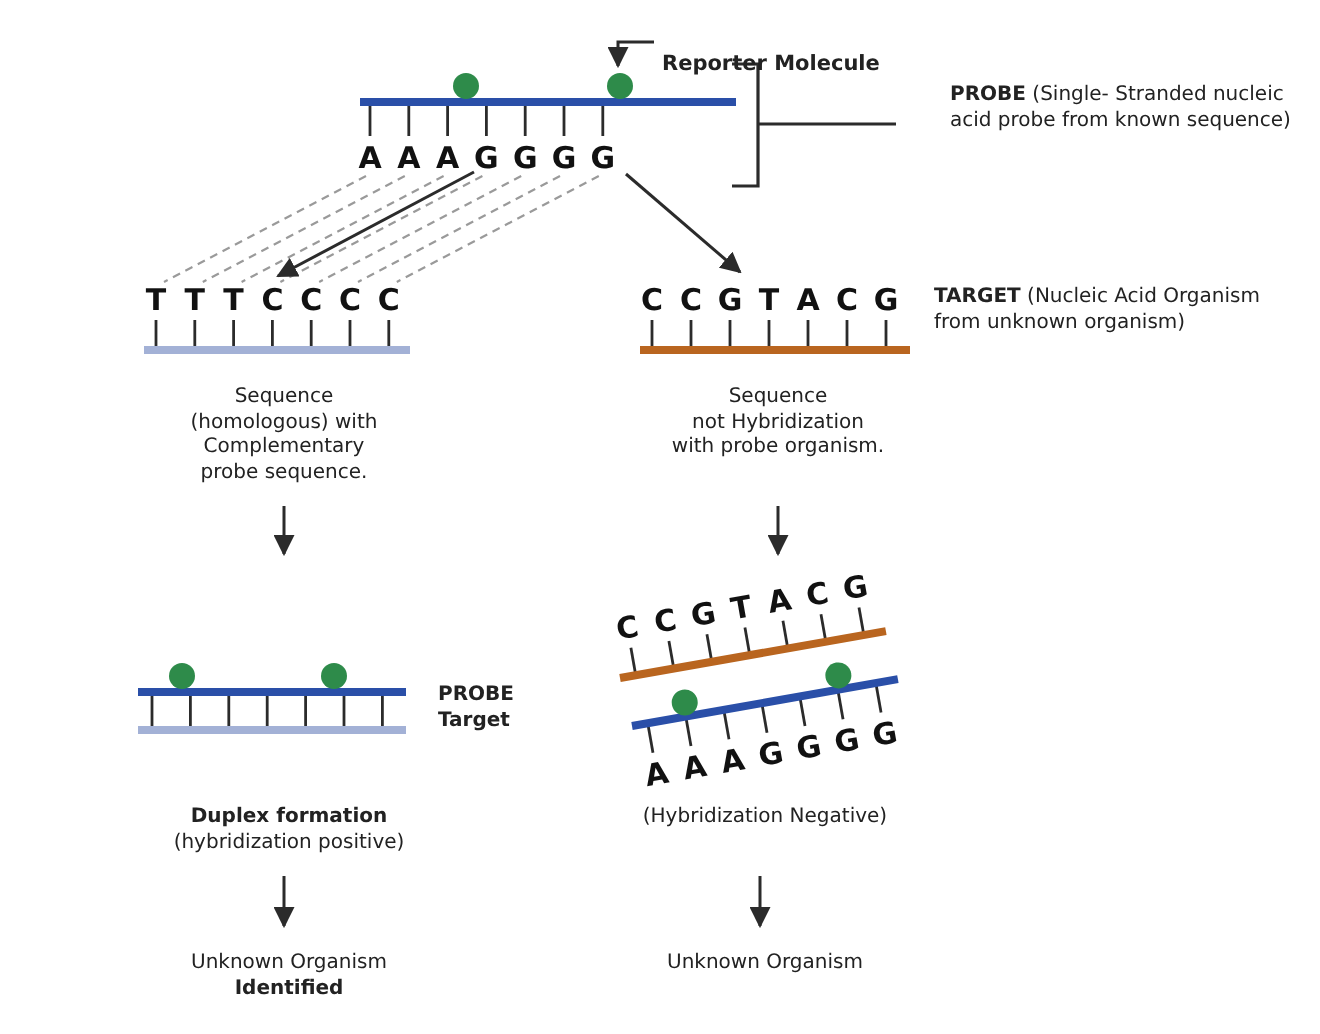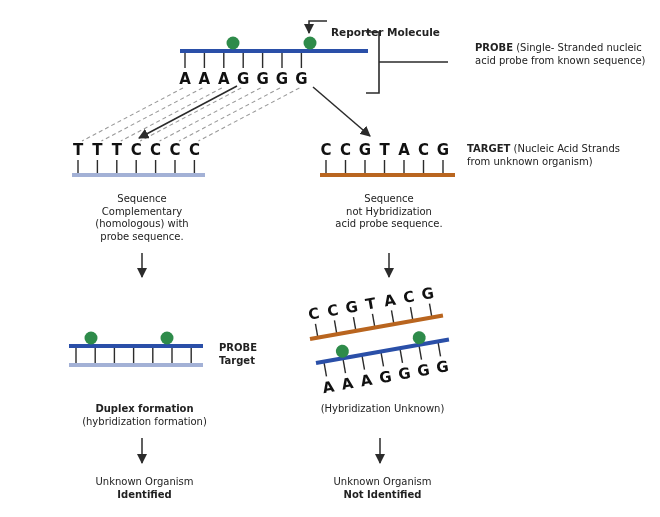--- a/index.html
+++ b/index.html
@@ -167,51 +167,50 @@
   </g>
 </svg>
 
 <div class="lbl b" style="left:331px; top:26px; font-size:10.5px;">Reporter Molecule</div>
 
 <div class="lbl" style="left:475px; top:42px; width:190px;">
   <span class="b">PROBE</span><span> (Single- Stranded nucleic acid probe from known sequence)</span>
 </div>
 
 <div class="lbl" style="left:467px; top:143px; width:170px;">
-  <span class="b">TARGET</span><span> (Nucleic Acid Strands from unknown organism)</span>
+  <span class="b">TARGET</span><span> (Nucleic Acid Organism from unknown organism)</span>
 </div>
 
 <div class="lbl center" style="left:72px; top:193px; width:140px;">
   <div>Sequence</div>
+  <div>(homologous) with</div>
   <div>Complementary</div>
-  <div>(homologous) with</div>
   <div>probe sequence.</div>
 </div>
 
 <div class="lbl center" style="left:314px; top:193px; width:150px;">
   <div>Sequence</div>
   <div>not Hybridization</div>
-  <div>acid probe sequence.</div>
+  <div>with probe organism.</div>
 </div>
 
 <div class="lbl b" style="left:219px; top:342px;">
   <div>PROBE</div>
   <div>Target</div>
 </div>
 
 <div class="lbl center" style="left:72px; top:403px; width:145px;text-align:center;">
   <div class="b">Duplex formation</div>
-  <div>(hybridization formation)</div>
+  <div>(hybridization positive)</div>
 </div>
 
 <div class="lbl center" style="left:310px; top:403px; width:145px;">
-  <div>(Hybridization Unknown)</div>
+  <div>(Hybridization Negative)</div>
 </div>
 
 <div class="lbl center" style="left:72px; top:476px; width:145px;">
   <div>Unknown Organism</div>
   <div class="b">Identified</div>
 </div>
 
 <div class="lbl center" style="left:310px; top:476px; width:145px;">
   <div>Unknown Organism</div>
-  <div class="b">Not Identified</div>
 </div>
 
 </body></html>

